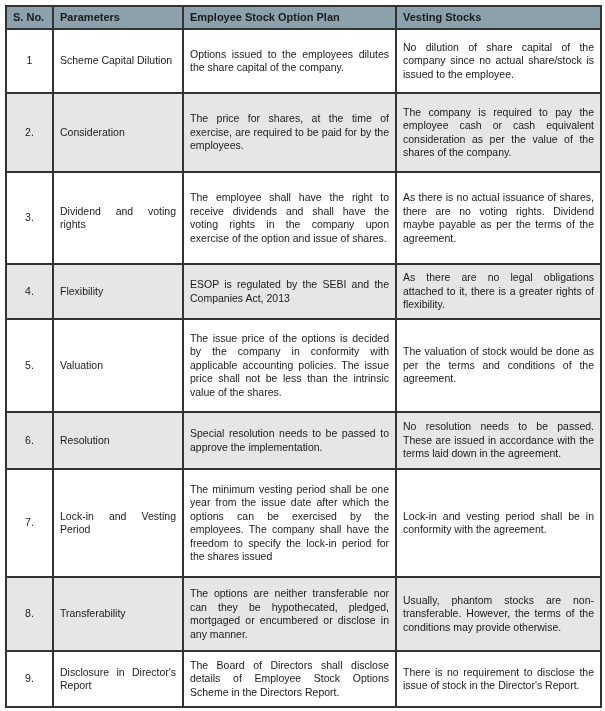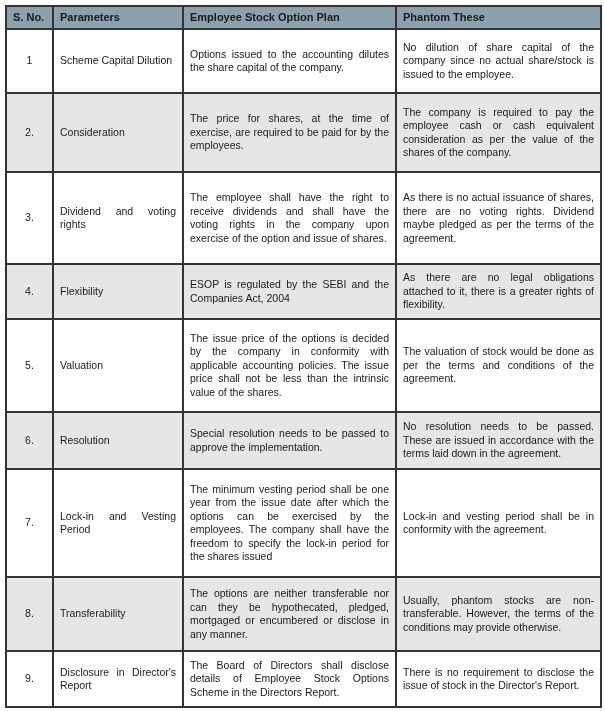--- a/index.html
+++ b/index.html
@@ -71,46 +71,46 @@
       <col class="c1">
         <col class="c2">
         <col class="c3">
         <col class="c4">
     </colgroup>
     <thead>
       <tr>
         <th>S. No.</th>
         <th>Parameters</th>
         <th>Employee Stock Option Plan</th>
-        <th>Phantom These</th>
+        <th>Vesting Stocks</th>
       </tr>
     </thead>
     <tbody>
       <tr class="plain h-r1">
         <td class="sno">1</td>
         <td class="param">Scheme Capital Dilution</td>
-        <td class="desc">Options issued to the accounting dilutes the share capital of the company.</td>
+        <td class="desc">Options issued to the employees dilutes the share capital of the company.</td>
         <td class="desc">No dilution of share capital of the company since no actual share/stock is issued to the employee.</td>
       </tr>
       <tr class="stripe h-r2">
         <td class="sno">2.</td>
         <td class="param">Consideration</td>
         <td class="desc">The price for shares, at the time of exercise, are required to be paid for by the employees.</td>
         <td class="desc">The company is required to pay the employee cash or cash equivalent consideration as per the value of the shares of the company.</td>
       </tr>
       <tr class="plain h-r3">
         <td class="sno">3.</td>
         <td class="param">Dividend and voting rights</td>
         <td class="desc">The employee shall have the right to receive dividends and shall have the voting rights in the company upon exercise of the option and issue of shares.</td>
-        <td class="desc">As there is no actual issuance of shares, there are no voting rights. Dividend maybe pledged as per the terms of the agreement.</td>
+        <td class="desc">As there is no actual issuance of shares, there are no voting rights. Dividend maybe payable as per the terms of the agreement.</td>
       </tr>
       <tr class="stripe h-r4">
         <td class="sno">4.</td>
         <td class="param">Flexibility</td>
-        <td class="desc">ESOP is regulated by the SEBI and the Companies Act, 2004</td>
+        <td class="desc">ESOP is regulated by the SEBI and the Companies Act, 2013</td>
         <td class="desc">As there are no legal obligations attached to it, there is a greater rights of flexibility.</td>
       </tr>
       <tr class="plain h-r5">
         <td class="sno">5.</td>
         <td class="param">Valuation</td>
         <td class="desc">The issue price of the options is decided by the company in conformity with applicable accounting policies. The issue price shall not be less than the intrinsic value of the shares.</td>
         <td class="desc">The valuation of stock would be done as per the terms and conditions of the agreement.</td>
       </tr>
       <tr class="stripe h-r6">
         <td class="sno">6.</td>

